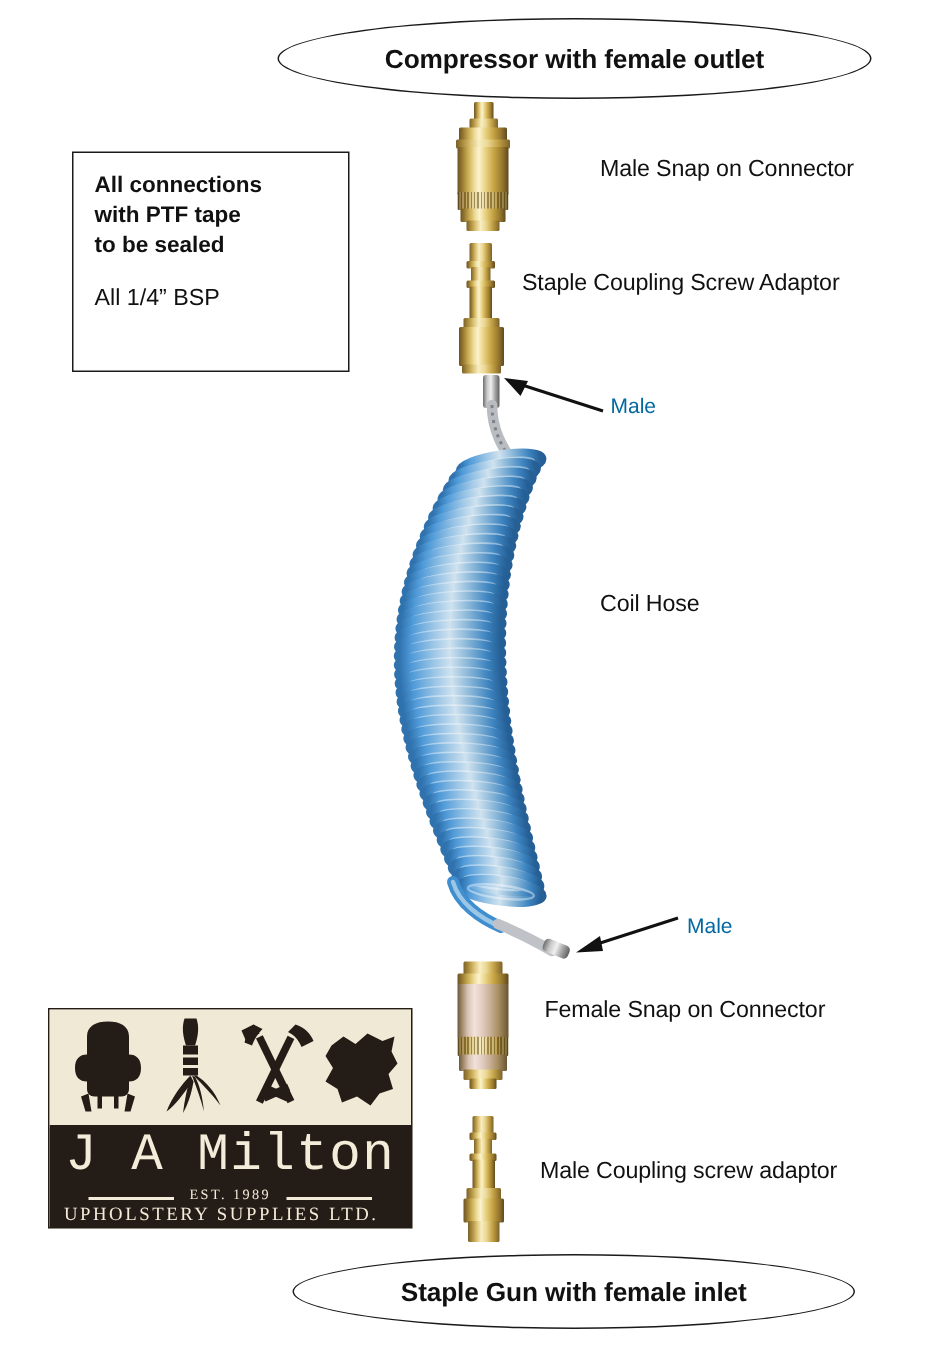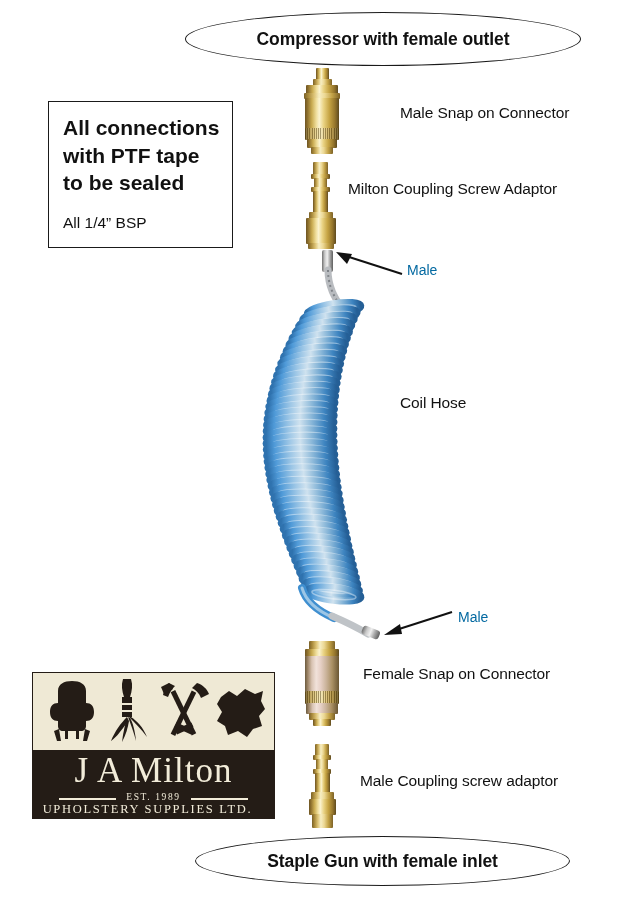--- a/index.html
+++ b/index.html
@@ -39,21 +39,21 @@
   }
 
   
   .note-box {
     border: 1.6px solid #1a1a1a;
     background: #ffffff;
     box-sizing: border-box;
     padding: 12px 10px 8px 14px;
   }
   .note-head-line {
-    font-size: 21px;
+    font-size: 15px;
     font-weight: bold;
     color: #111111;
     line-height: 1.32;
     white-space: nowrap;
   }
   .note-sub {
     margin-top: 17px;
     font-size: 15.5px;
     color: #111111;
     white-space: nowrap;
@@ -120,21 +120,21 @@
   .logo-bottom {
     position: relative;
     height: 66px;
     background: #241c16;
   }
   .logo-wordmark {
     position: absolute;
     left: 0; right: 0;
     top: 1px;
     text-align: center;
-    font-family: Liberation Serif, serif;
+    font-family: Liberation Mono, monospace;
     font-size: 35px;
     color: #f2ecd9;
     letter-spacing: 1px;
     line-height: 1;
   }
   .logo-est {
     position: absolute;
     left: 0; right: 0;
     top: 40px;
     text-align: center;
@@ -195,21 +195,21 @@
   <div class="fitting" style="left:302px; top:162px; width:40px; height:88px;">
     <div class="seg brass-light" style="left:11px; top:0px;  width:15px; height:13px;"></div>
     <div class="seg brass" style="left:9px;  top:12px; width:19px; height:5px;"></div>
     <div class="seg brass-light" style="left:12px; top:16px; width:13px; height:10px;"></div>
     <div class="seg brass" style="left:9px;  top:25px; width:19px; height:5px;"></div>
     <div class="seg brass" style="left:11px; top:29px; width:15px; height:22px;"></div>
     <div class="seg brass-light" style="left:7px;  top:50px; width:24px; height:7px;"></div>
     <div class="seg brass" style="left:4px;  top:56px; width:30px; height:26px;"></div>
     <div class="seg brass-light" style="left:6px;  top:81px; width:26px; height:6px;"></div>
   </div>
-  <div class="abs part-label" style="left:348px; top:180px;">Milton Coupling Screw Adaptor</div>
+  <div class="abs part-label" style="left:348px; top:180px;">Staple Coupling Screw Adaptor</div>
 
   <svg class="abs" style="left:330px; top:248px; width:80px; height:34px;" viewBox="0 0 80 34">
     <line x1="72" y1="26" x2="16" y2="8" stroke="#111111" stroke-width="2"></line>
     <polygon points="6,4 22,6 17,16" fill="#111111"></polygon>
   </svg>
   <div class="abs small-label" style="left:407px; top:262px;">Male</div>
 
   <svg class="abs" style="left:262px; top:250px; width:140px; height:400px;" viewBox="0 0 140 400">
     <defs>
       <linearGradient id="coilGrad" x1="0" y1="0" x2="1" y2="0">

